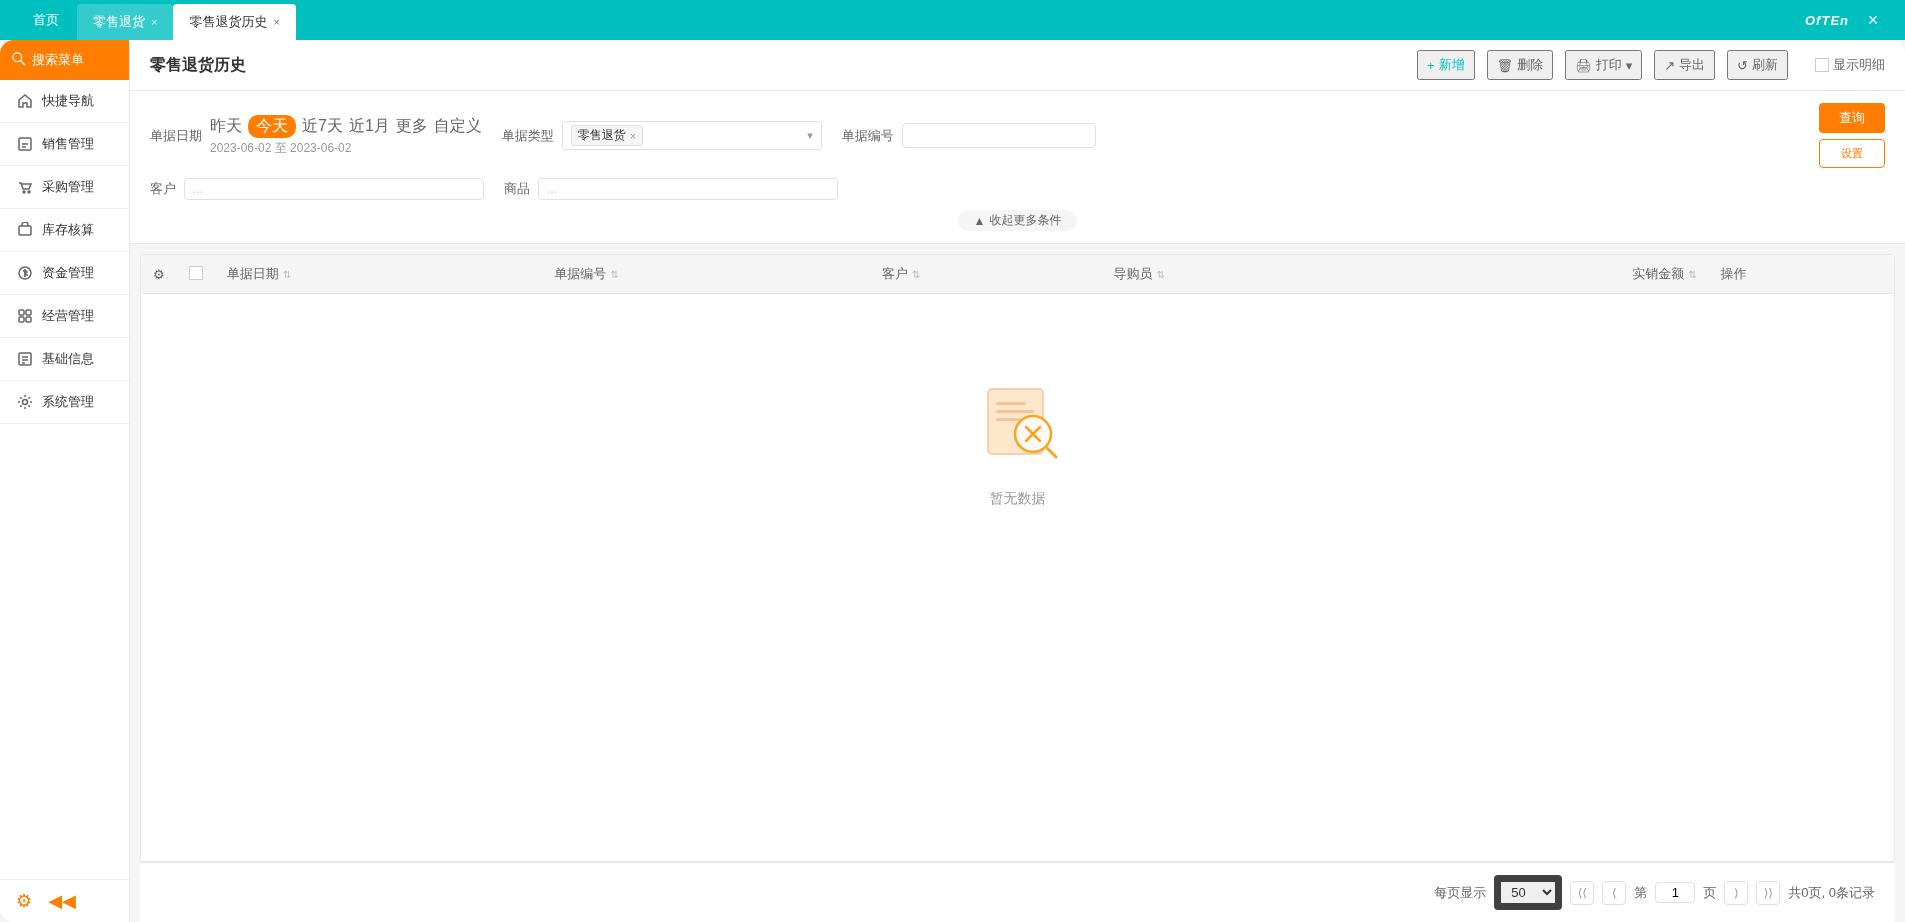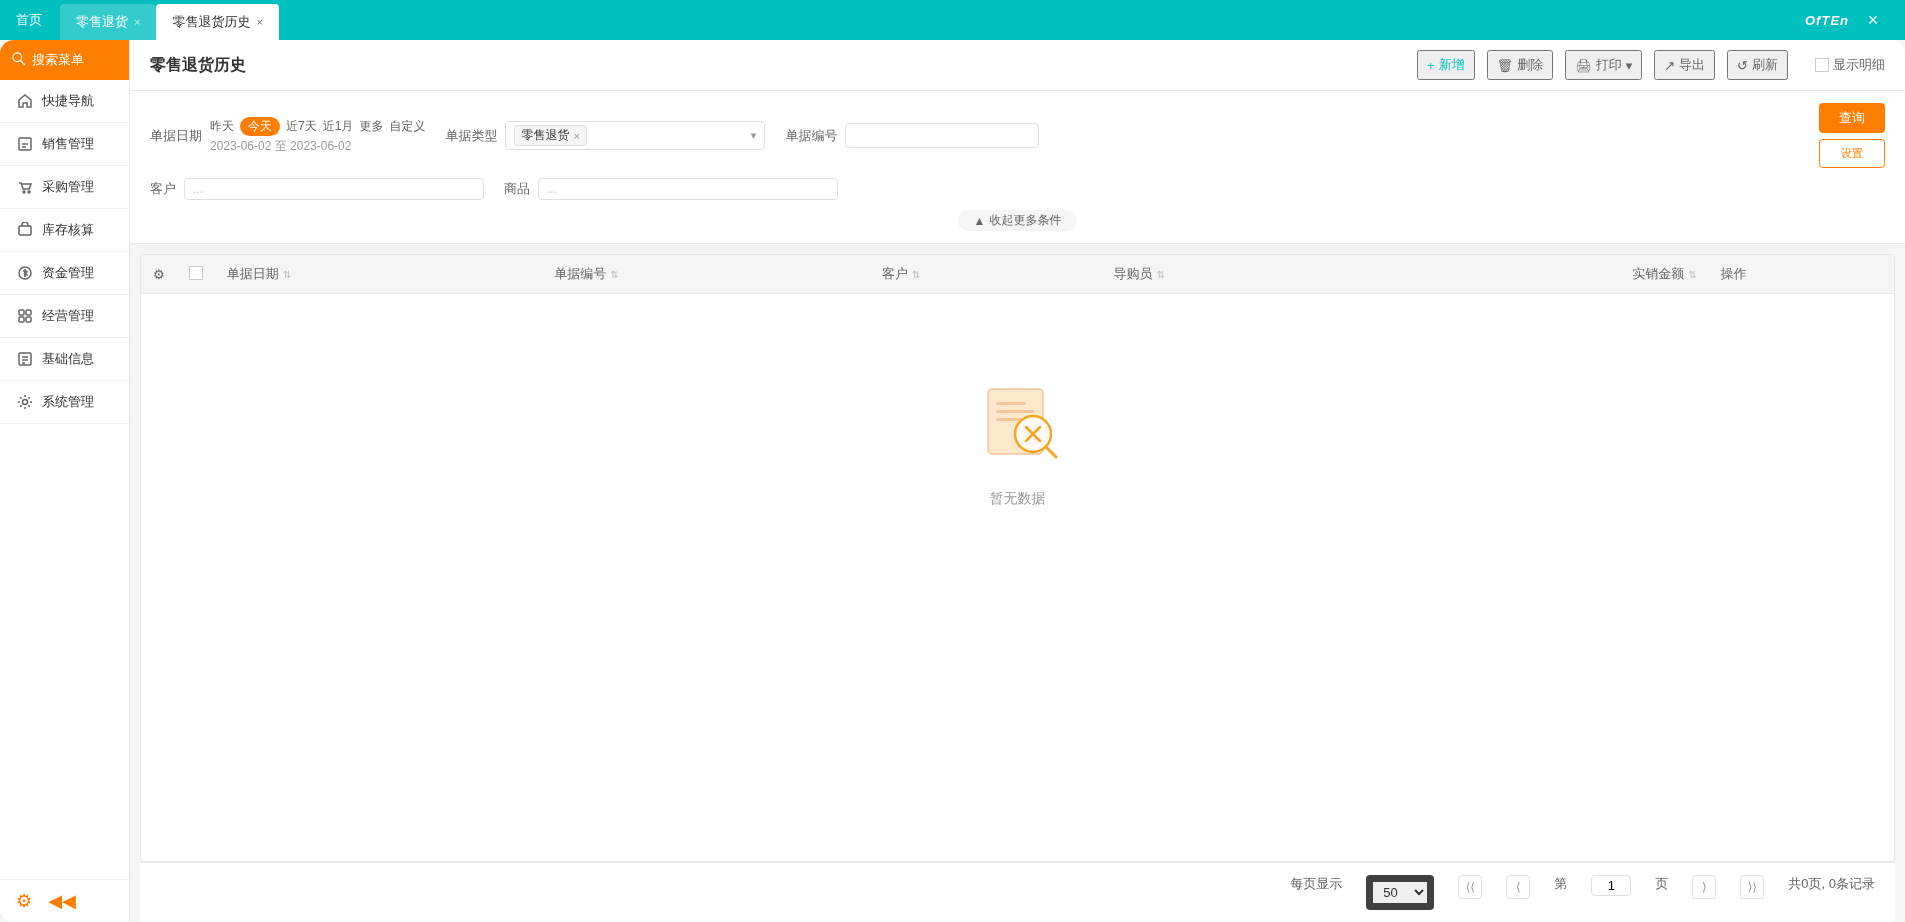--- a/index.html
+++ b/index.html
@@ -11,20 +11,21 @@
       background: #00bfbf;
       display: flex;
       align-items: center;
       flex-shrink: 0;
     }
     .topbar-tabs {
       display: flex;
       align-items: stretch;
       height: 100%;
       flex: 1;
+      padding-left: 17px;
     }
     .tab {
       display: flex;
       align-items: center;
       padding: 0 16px;
       font-size: 13px;
       color: #fff;
       cursor: pointer;
       gap: 6px;
       white-space: nowrap;
@@ -213,21 +214,21 @@
     .query-label {
       white-space: nowrap;
       color: #666;
     }
     .date-shortcuts {
       display: flex;
       gap: 6px;
       align-items: center;
     }
     .date-shortcut {
-      font-size: 12px;
+      font-size: 16px;
       color: #666;
       cursor: pointer;
     }
     .date-shortcut.active {
       background: #ff7d00;
       color: #fff;
       border-radius: 10px;
       padding: 1px 8px;
     }
     .date-range {
@@ -378,23 +379,23 @@
       width: 100px;
       height: 100px;
       margin-bottom: 16px;
     }
 
     
     .pagination {
       background: #fff;
       padding: 12px 20px;
       display: flex;
-      align-items: flex-start;
+      align-items: center;
       justify-content: flex-end;
-      gap: 24px;
+      gap: 8px;
       font-size: 13px;
       color: #666;
       border-top: 1px solid #e8e8e8;
       flex-shrink: 0;
       margin: 0 10px;
     }
     .page-size-select {
       border: 7px solid #404040;
       border-radius: 4px;
       padding: 2px 6px;

